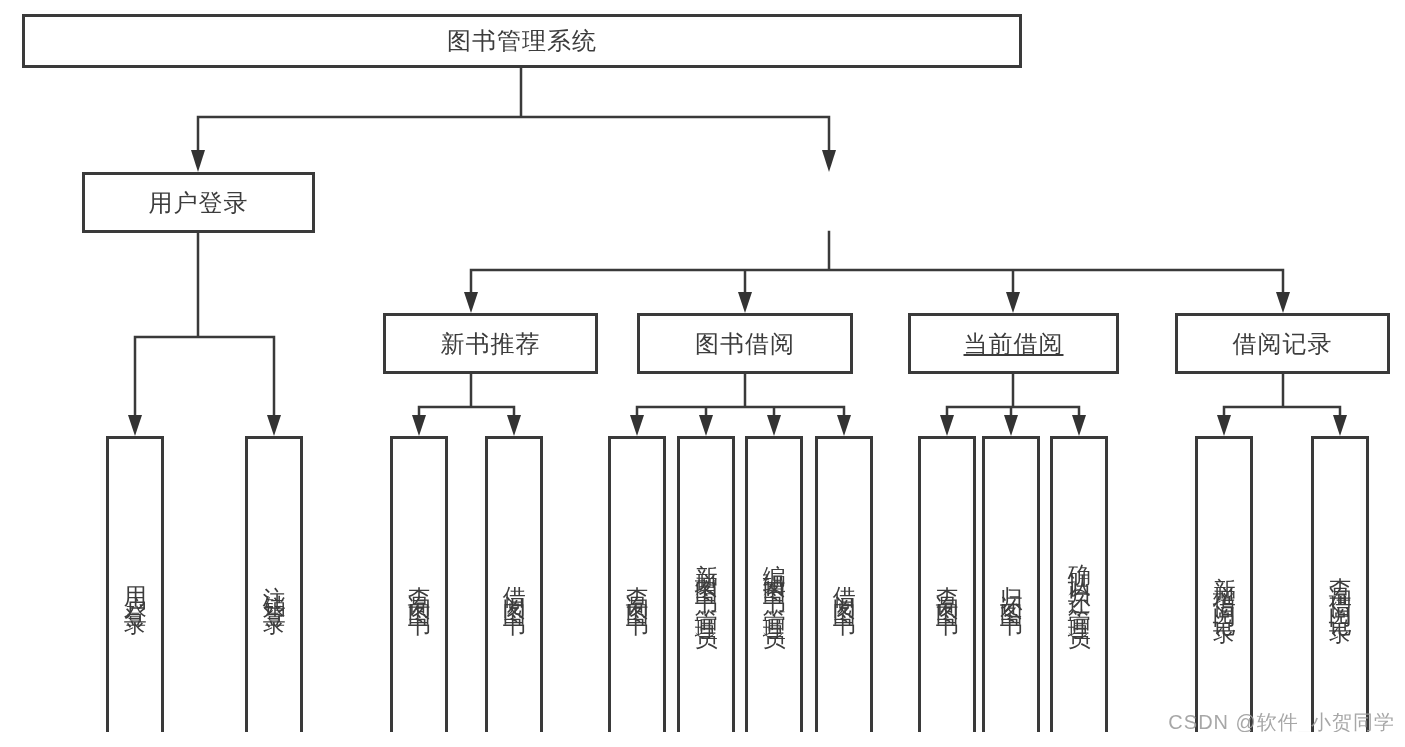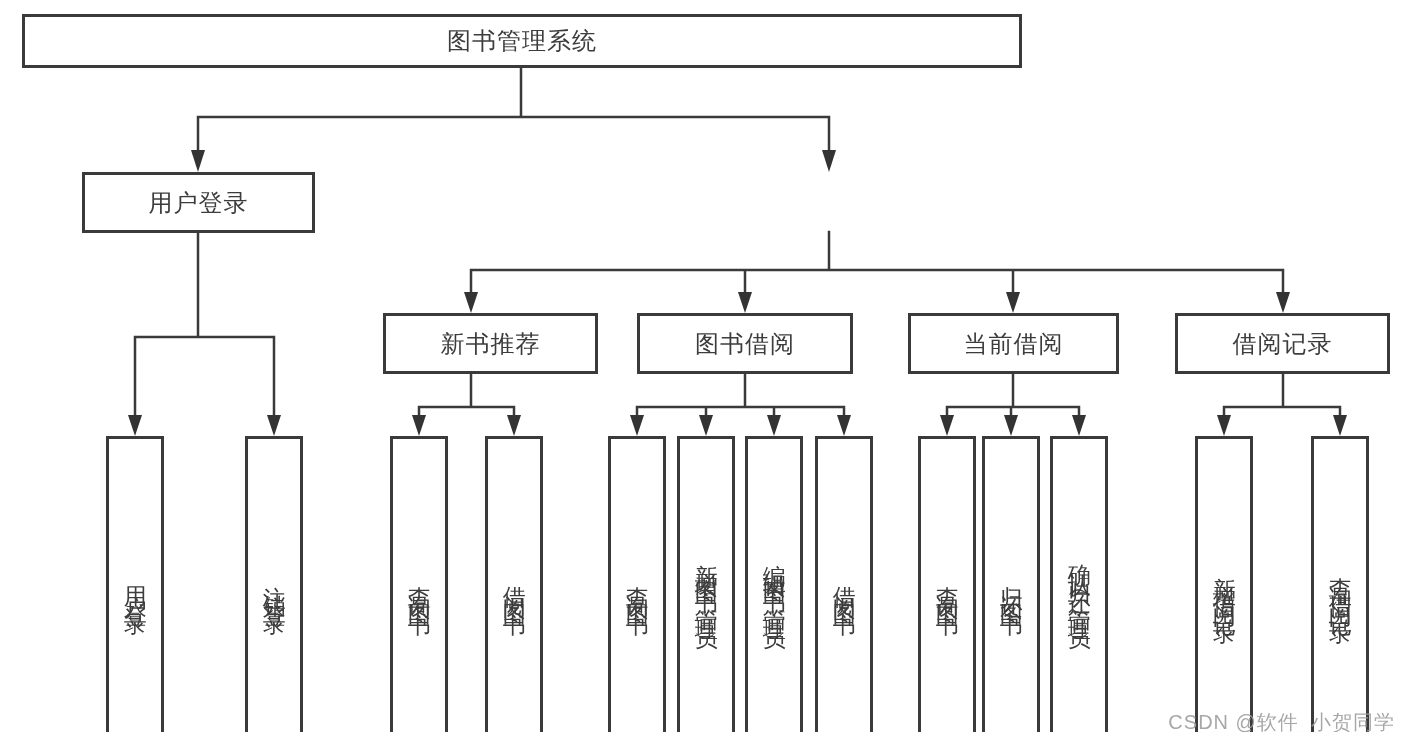--- a/index.html
+++ b/index.html
@@ -97,21 +97,21 @@
   <div class="box" style="left:82px; top:172px; width:233px; height:61px;">
     <span>用户登录</span>
   </div>
 
   <div class="box" style="left:364px; top:313px; width:215px; height:61px;margin-left:19px;">
     <span>新书推荐</span>
   </div>
   <div class="box" style="left:637px; top:313px; width:216px; height:61px;text-align:center;">
     <span>图书借阅</span>
   </div>
-  <div class="box" style="left:908px; top:313px; width:211px; height:61px;">
+  <div class="box" style="left:908px; top:313px; width:211px; height:61px;text-decoration:underline;">
     <span>当前借阅</span>
   </div>
   <div class="box" style="left:1175px; top:313px; width:215px; height:61px;">
     <span>借阅记录</span>
   </div>
 
   <div class="box leaf" style="left:106px; top:436px; width:58px; height:300px;">
     <span class="vtext">用户登录</span>
   </div>
   <div class="box leaf" style="left:245px; top:436px; width:58px; height:300px;">

